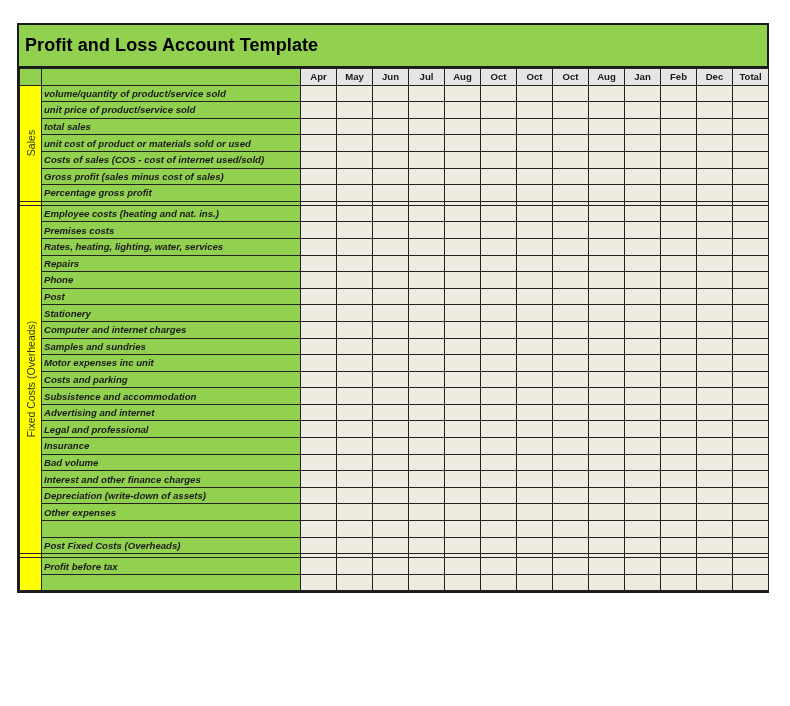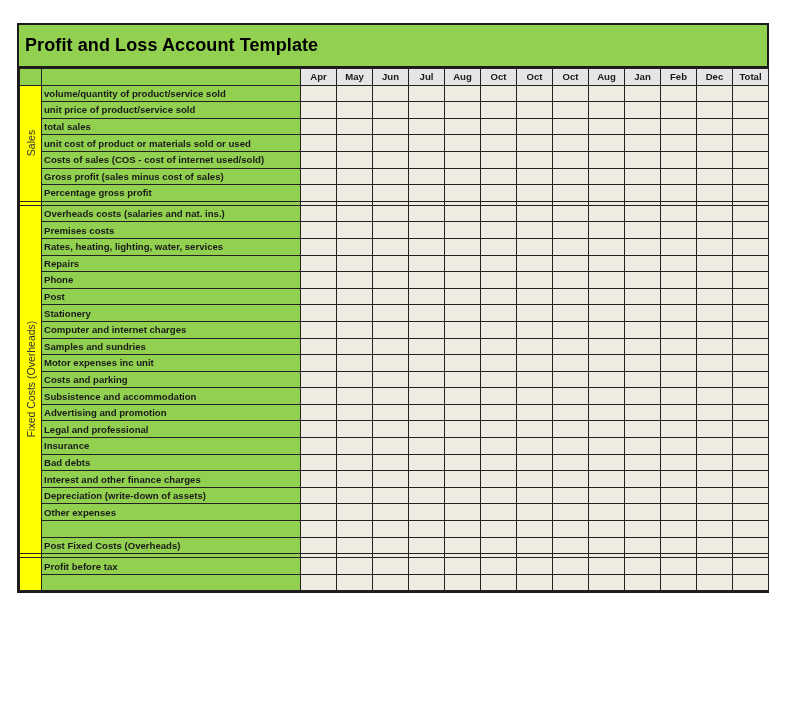--- a/index.html
+++ b/index.html
@@ -9,21 +9,21 @@
   .title-row .title { font-weight:bold; font-size:18px; color:#000000; padding-left:6px; letter-spacing:0.1px; }
   table.grid { border-collapse:collapse; width:100%; table-layout:fixed; }
   table.grid td { border:1px solid #222; padding:0; height:15.6px; font-size:9.6px; font-weight:bold; color:#1a1a1a; white-space:nowrap; overflow:hidden; }
   col.c-side { width:22px; }
   col.c-label { width:259px; }
   col.c-m { width:36px; }
   col.c-total { width:36px; }
   .hdr td { height:16px; background:#e5e5e5; font-weight:normal; font-size:10.5px; text-align:center; color:#222; border-top:3px double #222; border-bottom:3px double #222; }
   .hdr td.blank { background:#92d050; }
   td.side { background:#ffff00; position:relative; }
-  td.label { background:#92d050; padding-left:2px !important; }
+  td.label { background:#92d050; padding-left:2px !important;font-style:italic; }
   td.cell { background:#eeece1; }
   tr.sep td { height:3px; border-top:1px solid #222; border-bottom:1px solid #222; }
   tr.sep td.label { background:#92d050; }
   .vert { position:absolute; left:50%; top:50%; transform:translate(-50%,-50%) rotate(-90deg); font-weight:normal; font-size:10.5px; color:#333; white-space:nowrap; }
 </style>
 </head>
 <body>
 
 <div id="sheet">
   <div class="title-row">
@@ -194,21 +194,21 @@
           <td class="cell"></td>
           <td class="cell"></td>
           <td class="cell"></td>
           <td class="cell"></td>
           <td class="cell"></td>
         </tr>
         <tr>
           <td class="side" rowspan="21">
             <span class="vert">Fixed Costs (Overheads)</span>
           </td>
-          <td class="label">Overheads costs (salaries and nat. ins.)</td>
+          <td class="label">Employee costs (heating and nat. ins.)</td>
           <td class="cell"></td>
           <td class="cell"></td>
           <td class="cell"></td>
           <td class="cell"></td>
           <td class="cell"></td>
           <td class="cell"></td>
           <td class="cell"></td>
           <td class="cell"></td>
           <td class="cell"></td>
           <td class="cell"></td>
@@ -386,21 +386,21 @@
           <td class="cell"></td>
           <td class="cell"></td>
           <td class="cell"></td>
           <td class="cell"></td>
           <td class="cell"></td>
           <td class="cell"></td>
           <td class="cell"></td>
           <td class="cell"></td>
         </tr>
         <tr>
-          <td class="label">Advertising and promotion</td>
+          <td class="label">Advertising and internet</td>
           <td class="cell"></td>
           <td class="cell"></td>
           <td class="cell"></td>
           <td class="cell"></td>
           <td class="cell"></td>
           <td class="cell"></td>
           <td class="cell"></td>
           <td class="cell"></td>
           <td class="cell"></td>
           <td class="cell"></td>
@@ -434,21 +434,21 @@
           <td class="cell"></td>
           <td class="cell"></td>
           <td class="cell"></td>
           <td class="cell"></td>
           <td class="cell"></td>
           <td class="cell"></td>
           <td class="cell"></td>
           <td class="cell"></td>
         </tr>
         <tr>
-          <td class="label">Bad debts</td>
+          <td class="label">Bad volume</td>
           <td class="cell"></td>
           <td class="cell"></td>
           <td class="cell"></td>
           <td class="cell"></td>
           <td class="cell"></td>
           <td class="cell"></td>
           <td class="cell"></td>
           <td class="cell"></td>
           <td class="cell"></td>
           <td class="cell"></td>

